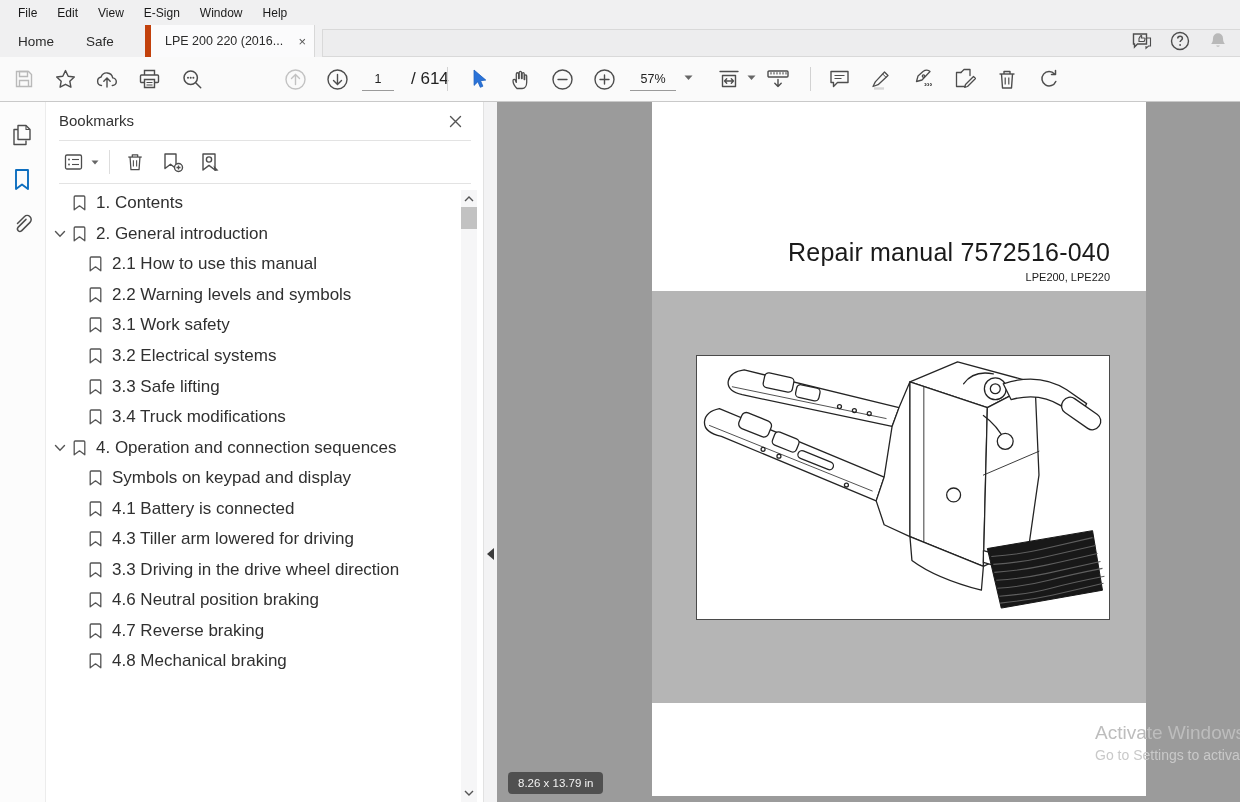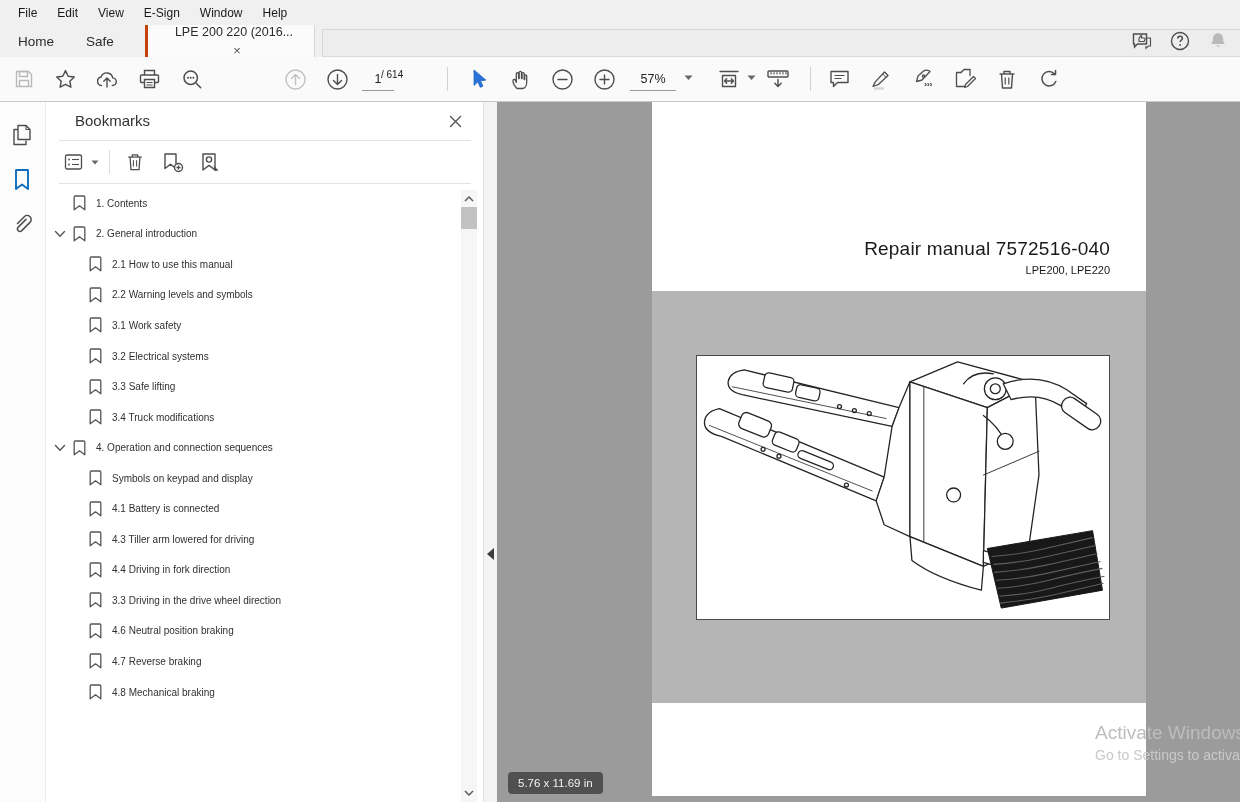--- a/index.html
+++ b/index.html
@@ -12,86 +12,86 @@
     background:#f0f0f1; display:flex; align-items:center; padding-left:8px; gap:0; }
   .menu-item { font-size:12px; color:#1a1a1a; padding:4px 10px; cursor:default; }
 
   
   .tabbar { position:absolute; left:0; top:25px; right:0; height:32px; background:#f0f0f1; }
   .tab-plain { position:absolute; top:0; height:32px; display:flex; align-items:center;
     justify-content:center; font-size:13.5px; color:#2b2b2b; }
   .tab-home { left:8px; width:56px; }
   .tab-tools { left:72px; width:56px; }
   .tab-doc { position:absolute; left:145px; top:0; width:170px; height:32px;
-    background:#fbfbfc; border-left:3px solid #c2410c; border-right:1px solid #d8d8d8;
-    display:flex; align-items:center; padding:0 8px 0 14px;flex-direction:column; }
+    background:#fbfbfc; border-left:6px solid #c2410c; border-right:1px solid #d8d8d8;
+    display:flex; align-items:center; padding:0 8px 0 14px; }
   .tab-doc-label { font-size:12.5px; color:#2b2b2b; white-space:nowrap; overflow:hidden; flex:1; }
   .tab-doc-close { font-size:13px; color:#555; margin-left:6px; line-height:1; }
   .tab-empty { position:absolute; left:322px; right:-2px; top:4px; height:28px;
     background:#ededee; border:1px solid #d9d9d9; }
   .tr-icons { position:absolute; right:6px; top:0; height:32px; display:flex; align-items:center; gap:6px; z-index:2; }
   .tr-btn { width:32px; height:28px; display:flex; align-items:center; justify-content:center; }
 
   
   .toolbar { position:absolute; left:0; top:57px; right:0; height:45px;
     background:#fafafa; border-bottom:1px solid #c9c9c9; }
   .tbtn { position:absolute; top:5px; width:34px; height:34px; display:flex;
     align-items:center; justify-content:center; border-radius:3px; }
   .tsep { position:absolute; top:10px; width:1px; height:24px; background:#d2d2d2; }
   .page-box { position:absolute; left:362px; top:10px; width:32px; height:24px;
     border-bottom:1px solid #9a9a9a; font-size:12.5px; color:#222; text-align:center;
     background:transparent; border-top:none; border-left:none; border-right:none; outline:none;
     font-family:"Liberation Sans", sans-serif; }
-  .page-total { position:absolute; left:381px; top:12px; font-size:10px; color:#222; }
+  .page-total { position:absolute; left:411px; top:12px; font-size:17px; color:#222; }
   .zoom-val { position:absolute; left:630px; top:10px; width:46px; height:24px;
     border-bottom:1px solid #9a9a9a; font-size:12.5px; color:#222; display:flex;
     align-items:center; justify-content:center; }
   .caret { position:absolute; top:18px; }
 
   
   .main { position:absolute; left:0; top:102px; width:1240px; height:700px; display:flex; }
 
   .iconstrip { position:relative; width:45px; background:#fcfcfc; flex:none; }
   .strip-btn { position:absolute; left:5px; width:34px; height:34px; display:flex;
     align-items:center; justify-content:center; }
 
   .panel { position:relative; width:438px; background:#ffffff; flex:none;
     border-left:1px solid #ececec; }
-  .panel-header { position:absolute; left:16px; top:0; right:0; height:38px; }
+  .panel-header { position:absolute; left:0; top:0; right:0; height:38px; }
   .panel-title { position:absolute; left:13px; top:10px; font-size:15px; color:#333; }
   .panel-close { position:absolute; right:18px; top:9px; width:20px; height:20px;
     display:flex; align-items:center; justify-content:center; }
   .panel-div1 { position:absolute; left:13px; right:12px; top:38px; height:1px; background:#e3e3e3; }
   .panel-tools { position:absolute; left:13px; top:39px; right:12px; height:42px;
     display:flex; align-items:center; gap:8px; }
   .pt-btn { width:30px; height:30px; display:flex; align-items:center; justify-content:center; }
   .pt-sep { width:1px; height:24px; background:#dddddd; margin:0 2px; }
   .panel-div2 { position:absolute; left:13px; right:12px; top:81px; height:1px; background:#e3e3e3; }
 
   #bookmark-list { position:absolute; left:0; top:86px; right:22px; bottom:0; overflow:hidden; }
   .bm-row { height:30.55px; display:flex; align-items:center; padding-left:8px;
-    font-size:10px; color:#303030; cursor:default; white-space:nowrap; }
+    font-size:17px; color:#303030; cursor:default; white-space:nowrap; }
   .bm-chev { width:19px; flex:none; display:flex; align-items:center; }
   .bm-sp1 { width:19px; flex:none; }
   .bm-sp2 { width:35px; flex:none; }
   .bm-ic { width:13px; flex:none; margin-right:10px; display:flex; align-items:center; }
 
   .vscroll { position:absolute; right:6px; top:88px; bottom:0; width:16px; background:#f6f6f7; }
   .vs-up { position:absolute; left:0; top:2px; width:16px; height:14px; display:flex; align-items:center; justify-content:center; }
   .vs-down { position:absolute; left:0; bottom:2px; width:16px; height:14px; display:flex; align-items:center; justify-content:center; }
   .vs-thumb { position:absolute; left:0; top:17px; width:16px; height:22px; background:#c2c2c2; }
 
   .handle { position:relative; width:14px; background:#f3f3f4; flex:none; border-left:1px solid #e2e2e2; }
   .handle-arrow { position:absolute; left:3px; top:446px; width:0; height:0;
     border-top:6px solid transparent; border-bottom:6px solid transparent; border-right:7px solid #3c3c3c; }
 
   .viewer { position:relative; flex:1; background:#9b9b9b; overflow:hidden; }
   .page { position:absolute; left:155px; top:0; width:494px; height:694px; background:#ffffff; }
   .doc-titleblock { position:absolute; right:36px; top:136px; text-align:right; color:#1a1a1a; }
-  .doc-title { font-size:19px; letter-spacing:0.2px; }
+  .doc-title { font-size:25px; letter-spacing:0.2px; }
   .doc-subtitle { font-size:11px; margin-top:4px; }
   .grayband { position:absolute; left:0; top:189px; width:494px; height:412px; background:#b5b5b5; }
   .imgframe { position:absolute; left:44px; top:64px; width:414px; height:265px;
     background:#ffffff; border:1px solid #4a4a4a; overflow:hidden; }
 
   .watermark { position:absolute; left:598px; top:620px; width:260px; color:#c2c2c2; z-index:3; }
   .wm1 { font-size:19px; color:#bdbdbd; }
   .wm2 { font-size:14px; color:#c9c9c9; margin-top:3px; }
 
   .size-tip { position:absolute; left:11px; top:670px; height:22px; padding:0 10px;
@@ -487,29 +487,20 @@
             </span>
             <span>4.3 Tiller arm lowered for driving</span>
           </div>
           <div class="bm-row">
             <span class="bm-sp2"></span>
             <span class="bm-ic">
               <svg width="13" height="16" viewBox="0 0 13 16">
                 <path d="M2.2,1 h8.6 c0.6,0 1,0.4 1,1 v12.8 l-5.3,-4 l-5.3,4 V2 c0,-0.6 0.4,-1 1,-1 z" fill="none" stroke="#555" stroke-width="1.3" stroke-linejoin="round"></path>
               </svg>
             </span>
-            <span>4.4 Driving in fork direction</span>
-          </div>
-          <div class="bm-row">
-            <span class="bm-sp2"></span>
-            <span class="bm-ic">
-              <svg width="13" height="16" viewBox="0 0 13 16">
-                <path d="M2.2,1 h8.6 c0.6,0 1,0.4 1,1 v12.8 l-5.3,-4 l-5.3,4 V2 c0,-0.6 0.4,-1 1,-1 z" fill="none" stroke="#555" stroke-width="1.3" stroke-linejoin="round"></path>
-              </svg>
-            </span>
             <span>3.3 Driving in the drive wheel direction</span>
           </div>
           <div class="bm-row">
             <span class="bm-sp2"></span>
             <span class="bm-ic">
               <svg width="13" height="16" viewBox="0 0 13 16">
                 <path d="M2.2,1 h8.6 c0.6,0 1,0.4 1,1 v12.8 l-5.3,-4 l-5.3,4 V2 c0,-0.6 0.4,-1 1,-1 z" fill="none" stroke="#555" stroke-width="1.3" stroke-linejoin="round"></path>
               </svg>
             </span>
             <span>4.6 Neutral position braking</span>
@@ -623,16 +614,16 @@
             </svg>
           </div>
         </div>
       </div>
 
       <div class="watermark">
         <div class="wm1">Activate Windows</div>
         <div class="wm2">Go to Settings to activa</div>
       </div>
 
-      <div class="size-tip">5.76 x 11.69 in</div>
+      <div class="size-tip">8.26 x 13.79 in</div>
     </div>
   </div>
 </div>
 
 </body></html>

